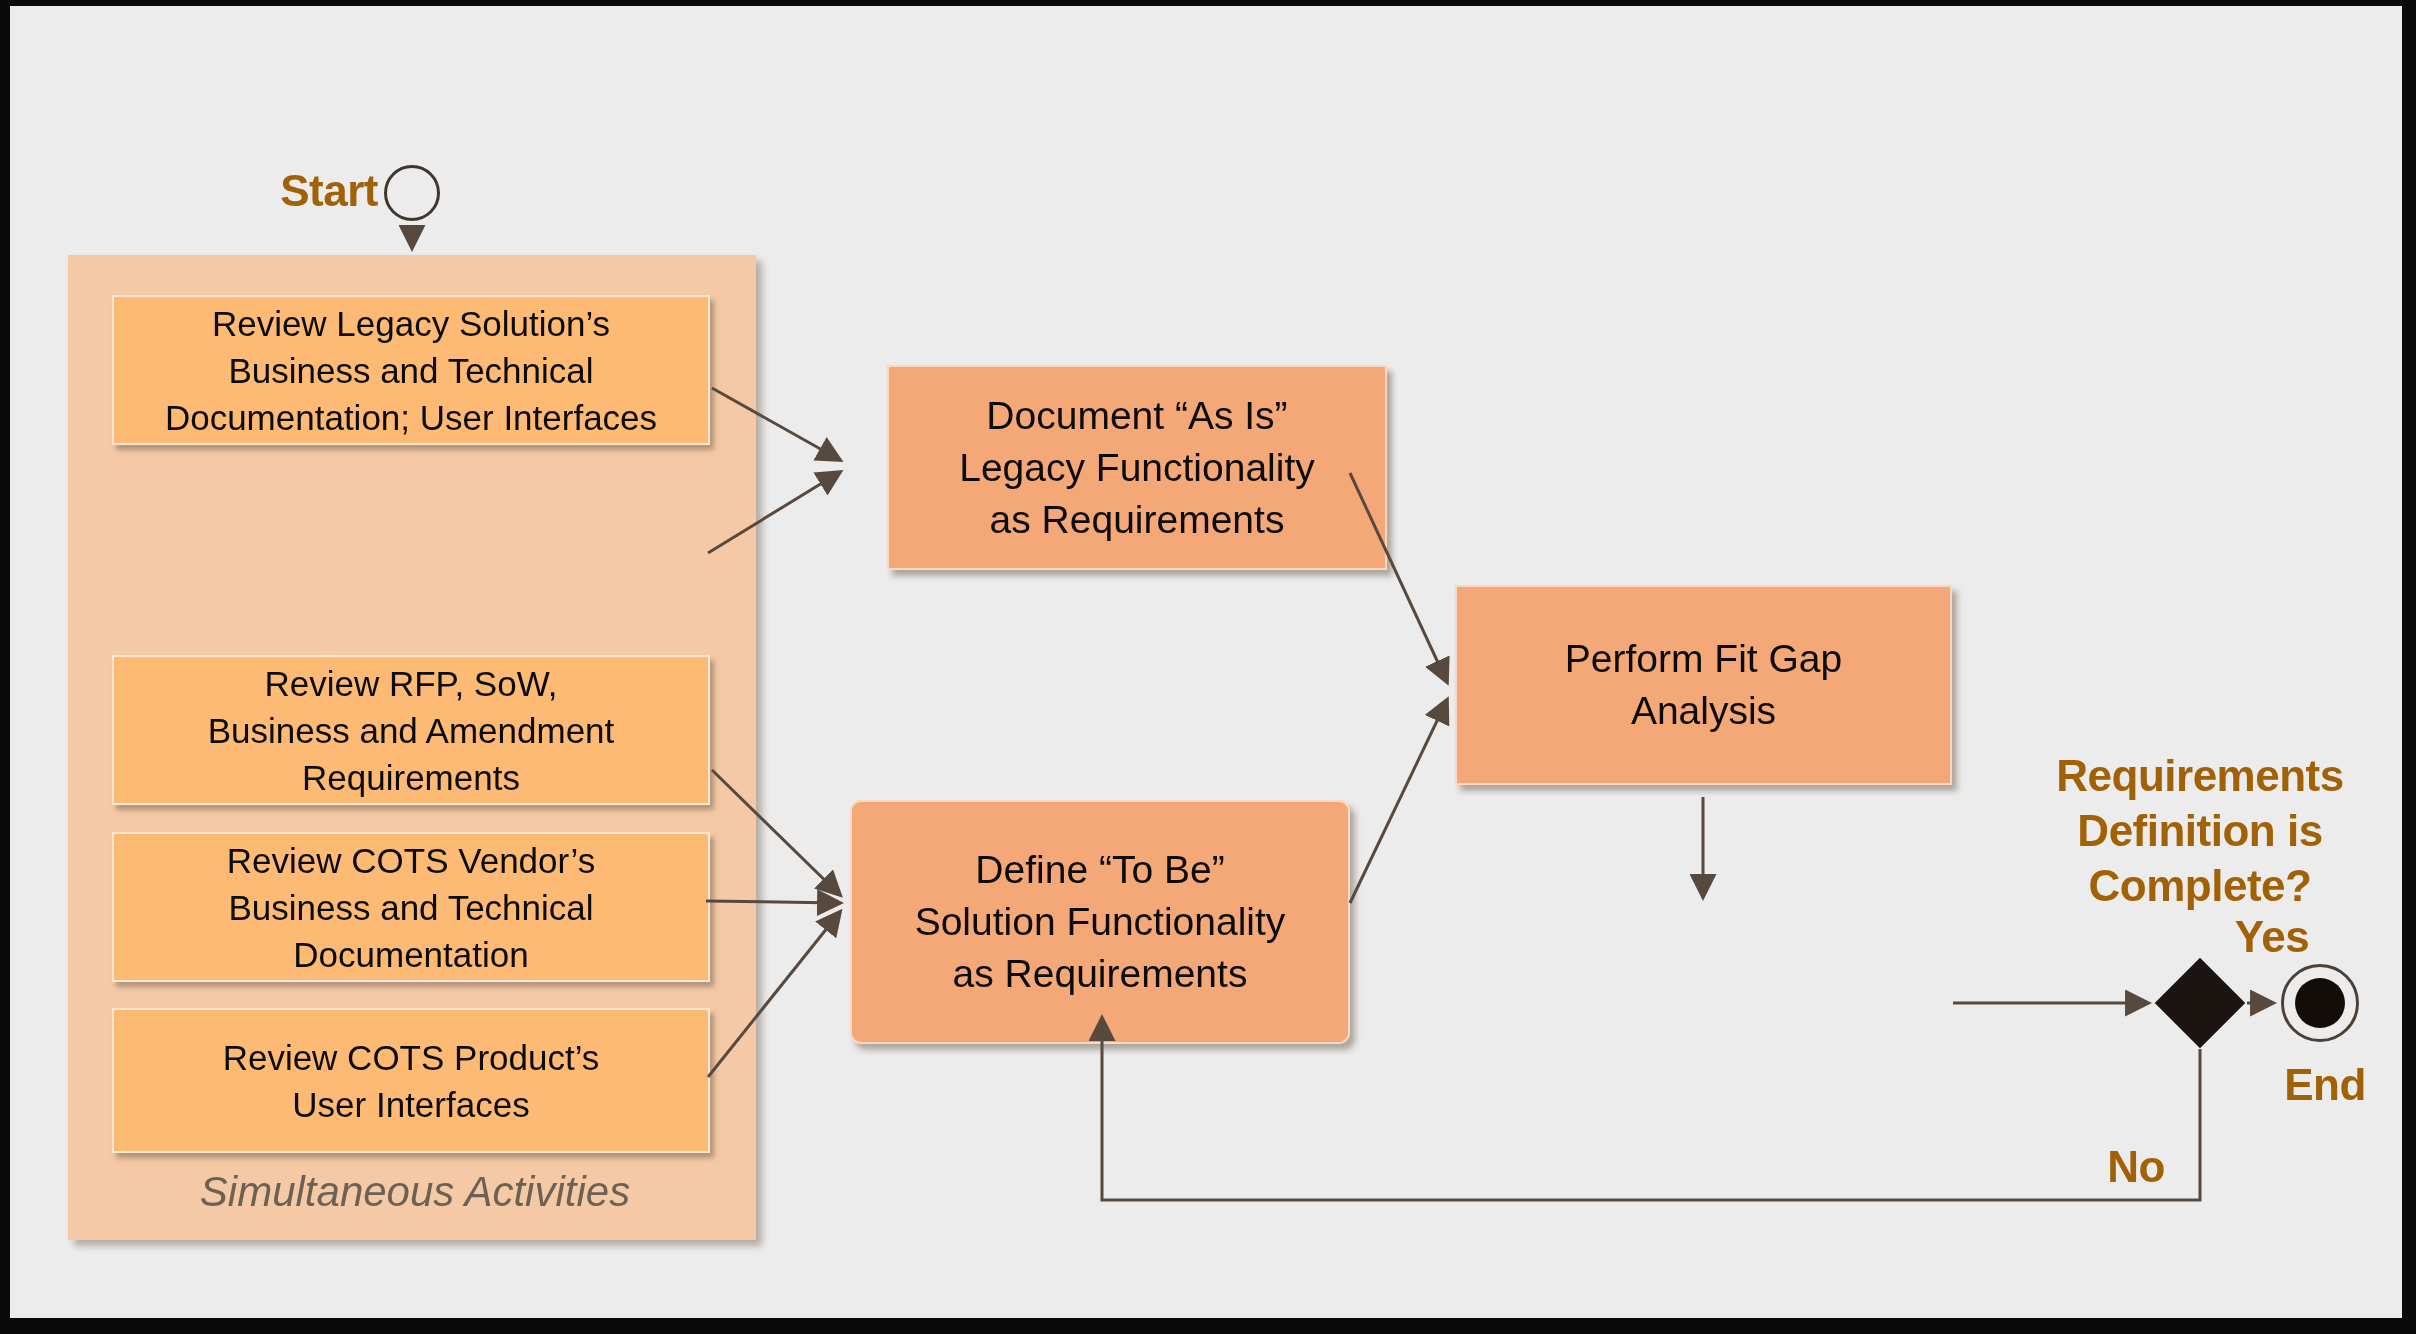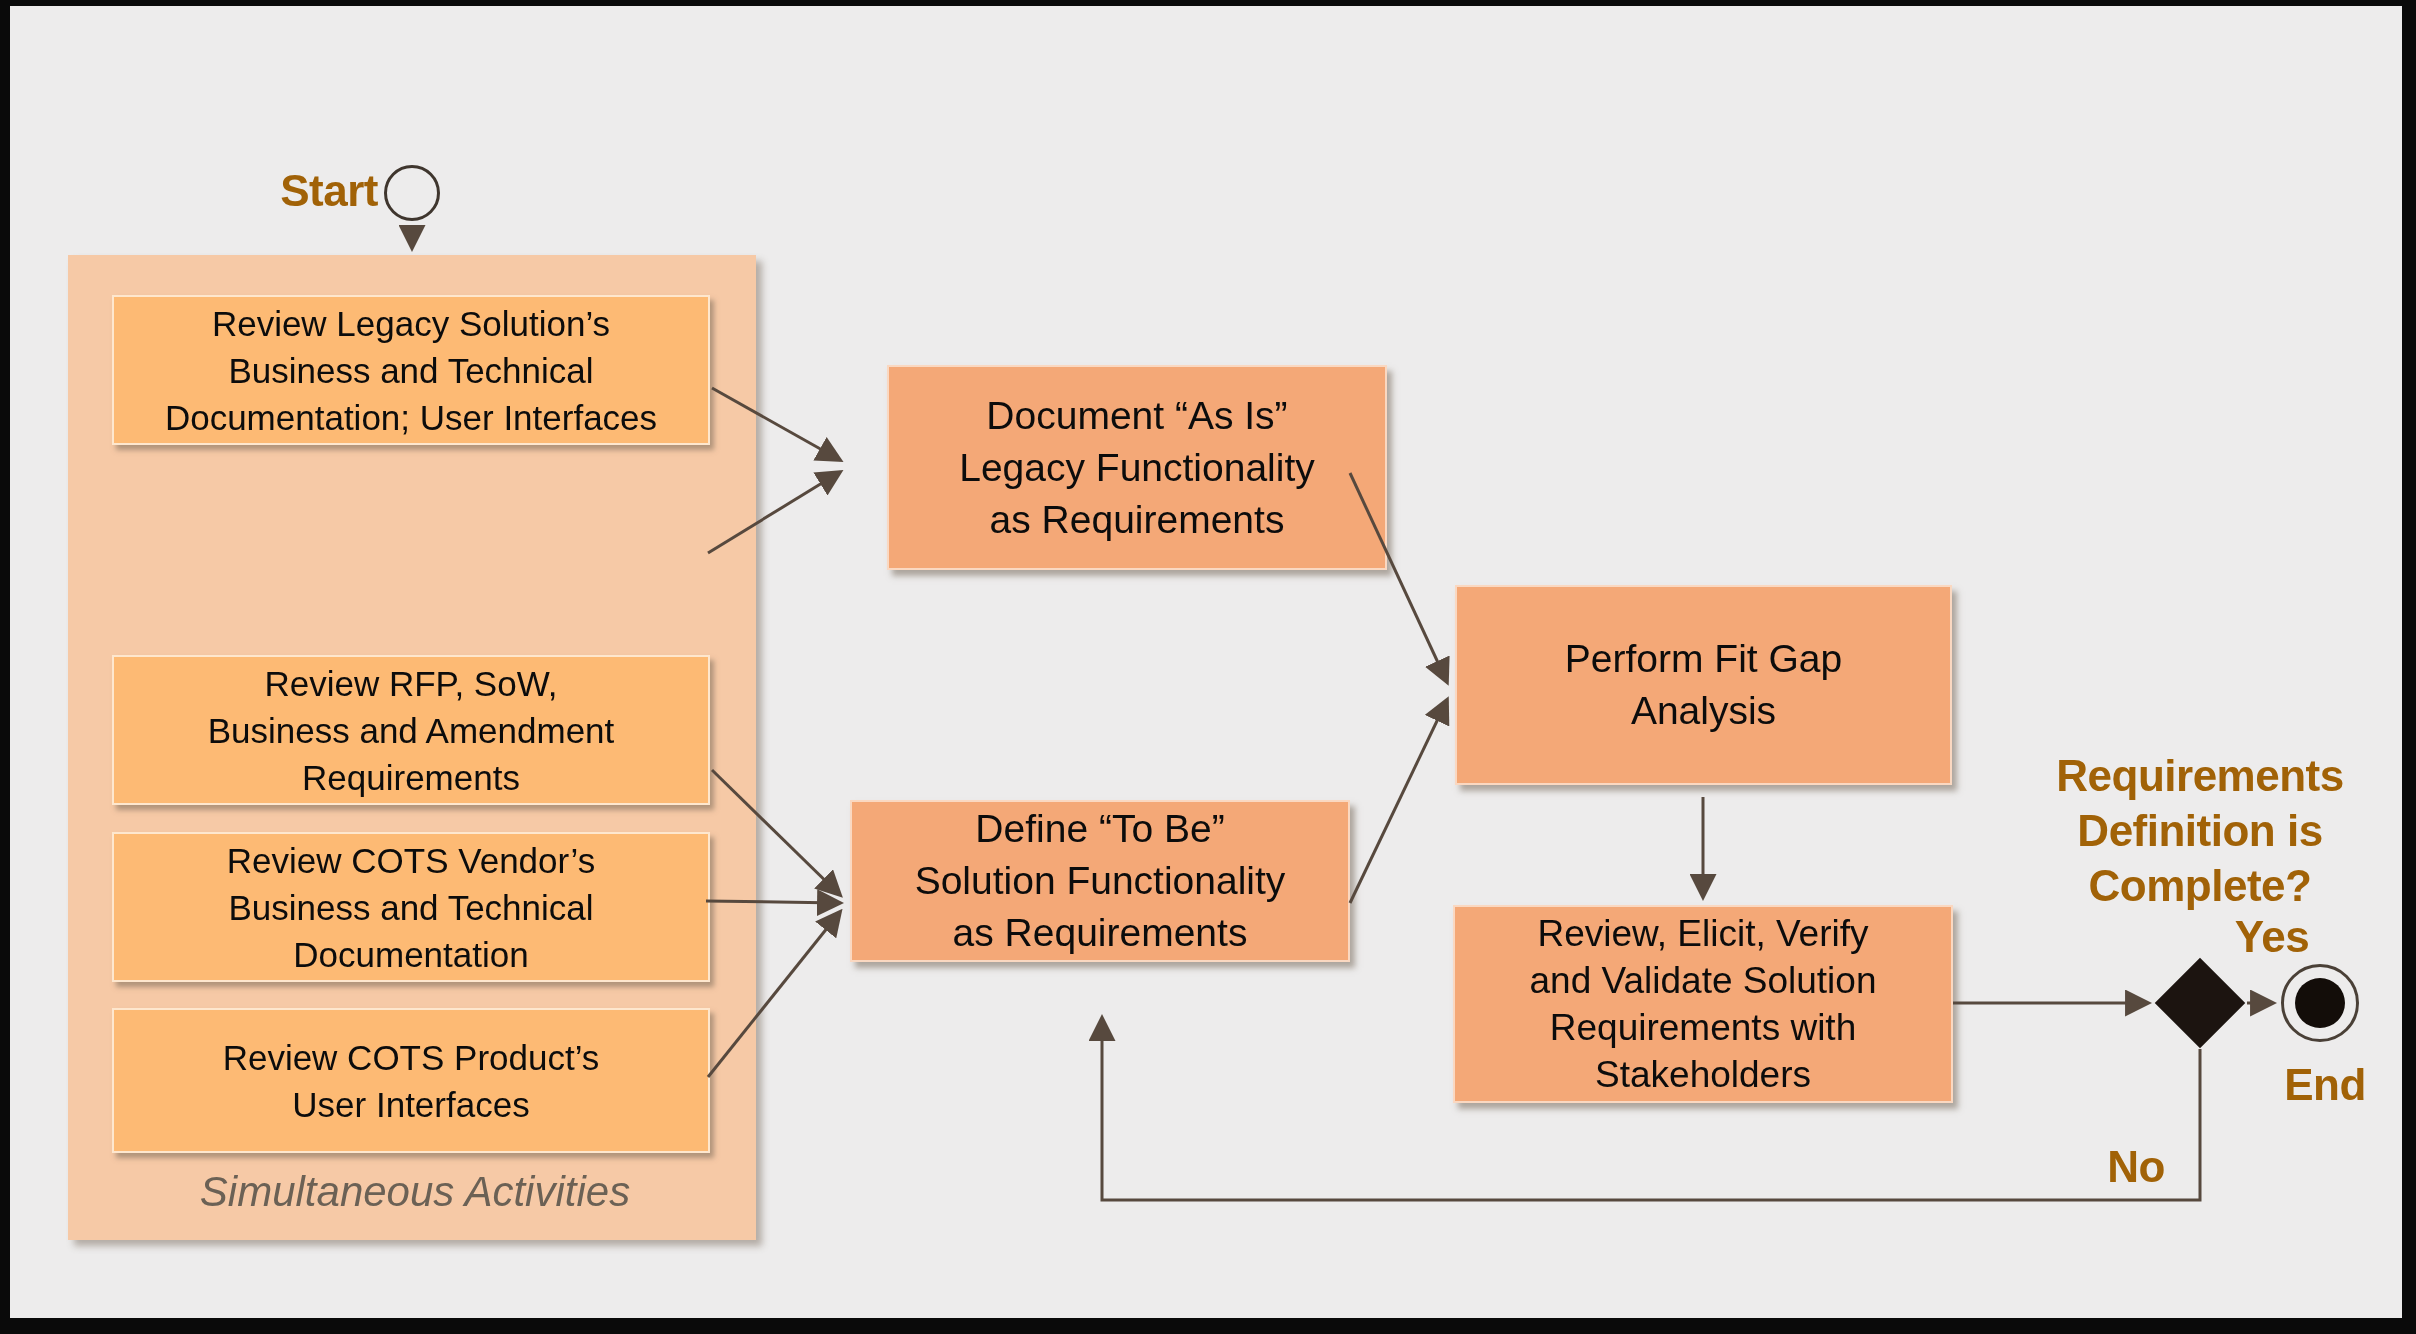--- a/index.html
+++ b/index.html
@@ -86,30 +86,26 @@
 Requirements</div>
   <div class="abs node activity" style="top:832px;">Review COTS Vendor’s
 Business and Technical
 Documentation</div>
   <div class="abs node activity" style="top:1008px;height:145px;">Review COTS Product’s
 User Interfaces</div>
 
   <div class="abs node process" style="left:850px;top:365px;width:500px;height:205px;margin-left:37px;">Document “As Is”
 Legacy Functionality
 as Requirements</div>
-  <div class="abs node process" style="left:850px;top:800px;width:500px;height:162px;">Define “To Be”
+  <div class="abs node process" style="left:850px;top:800px;width:500px;height:244px;border-radius:11px;">Define “To Be”
 Solution Functionality
 as Requirements</div>
 
   <div class="abs node process" style="left:1455px;top:585px;width:497px;height:200px;">Perform Fit Gap
 Analysis</div>
-  <div class="abs node process" style="left:1453px;top:905px;width:500px;height:198px;font-size:37px;line-height:47px;">Review, Elicit, Verify
-and Validate Solution
-Requirements with
-Stakeholders</div>
 
   <div class="abs glabel decision-question">Requirements
 Definition is
 Complete?</div>
   <div class="abs diamond"></div>
   <div class="abs glabel yes-label">Yes</div>
   <div class="abs glabel no-label">No</div>
   <div class="abs end-outer">
     <div class="end-inner"></div>
   </div>

